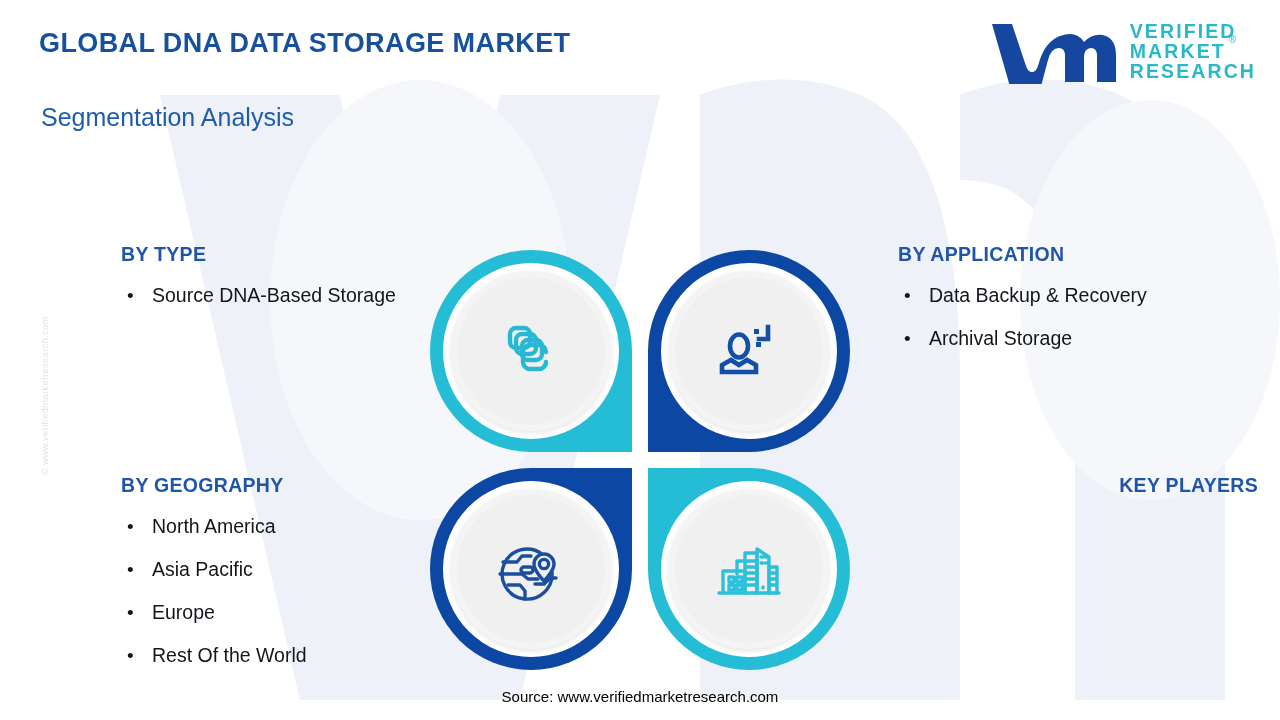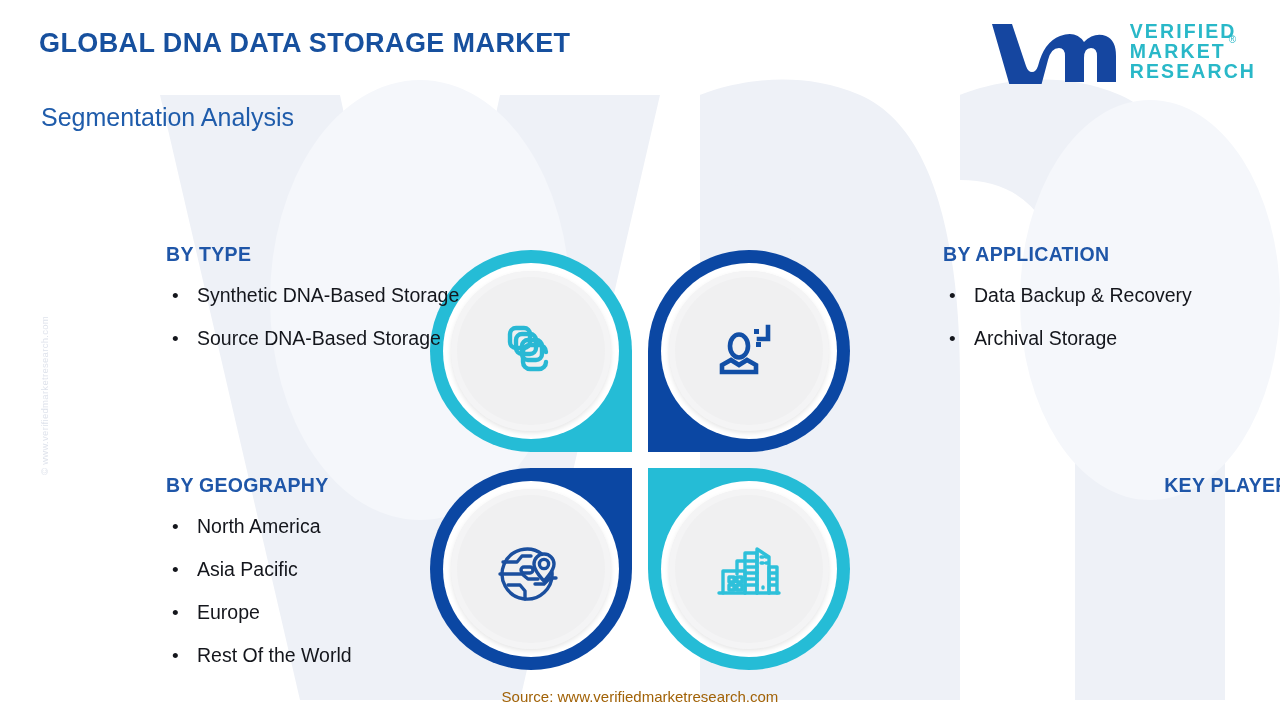--- a/index.html
+++ b/index.html
@@ -97,21 +97,20 @@
     color: #dfe3ec;
     white-space: nowrap;
     text-align: center;
     z-index: 4;
   }
 
   
   .seg {
     position: absolute;
     z-index: 6;
-    margin-left: 45px;
   }
   .seg-title {
     font-size: 19.5px;
     font-weight: bold;
     color: #1f56a8;
     letter-spacing: 0.3px;
     margin-bottom: 8px;
     white-space: nowrap;
   }
   .seg-list { list-style: none; }
@@ -194,21 +193,21 @@
   .disc svg { display: block; }
 
   
   .source-line {
     position: absolute;
     left: 0;
     top: 688px;
     width: 1280px;
     text-align: center;
     font-size: 15px;
-    color: #a16207;
+    color: #000000;
     z-index: 6;
   }
 </style>
 </head>
 <body>
 
 <div id="page">
 
   <svg class="bg-watermark" viewBox="0 0 1280 720" xmlns="http://www.w3.org/2000/svg" aria-hidden="true">
     <g fill="#eef1f7">
@@ -237,21 +236,20 @@
       <span>RESEARCH</span>
     </div>
     <div class="logo-reg">®</div>
   </div>
 
   <div class="side-watermark">© www.verifiedmarketresearch.com</div>
 
   <div class="seg seg-type">
     <div class="seg-title">BY TYPE</div>
     <ul class="seg-list">
-      <li>Synthetic DNA-Based Storage</li>
       <li>Source DNA-Based Storage</li>
     </ul>
   </div>
 
   <div class="seg seg-geography">
     <div class="seg-title">BY GEOGRAPHY</div>
     <ul class="seg-list">
       <li>North America</li>
       <li>Asia Pacific</li>
       <li>Europe</li>

